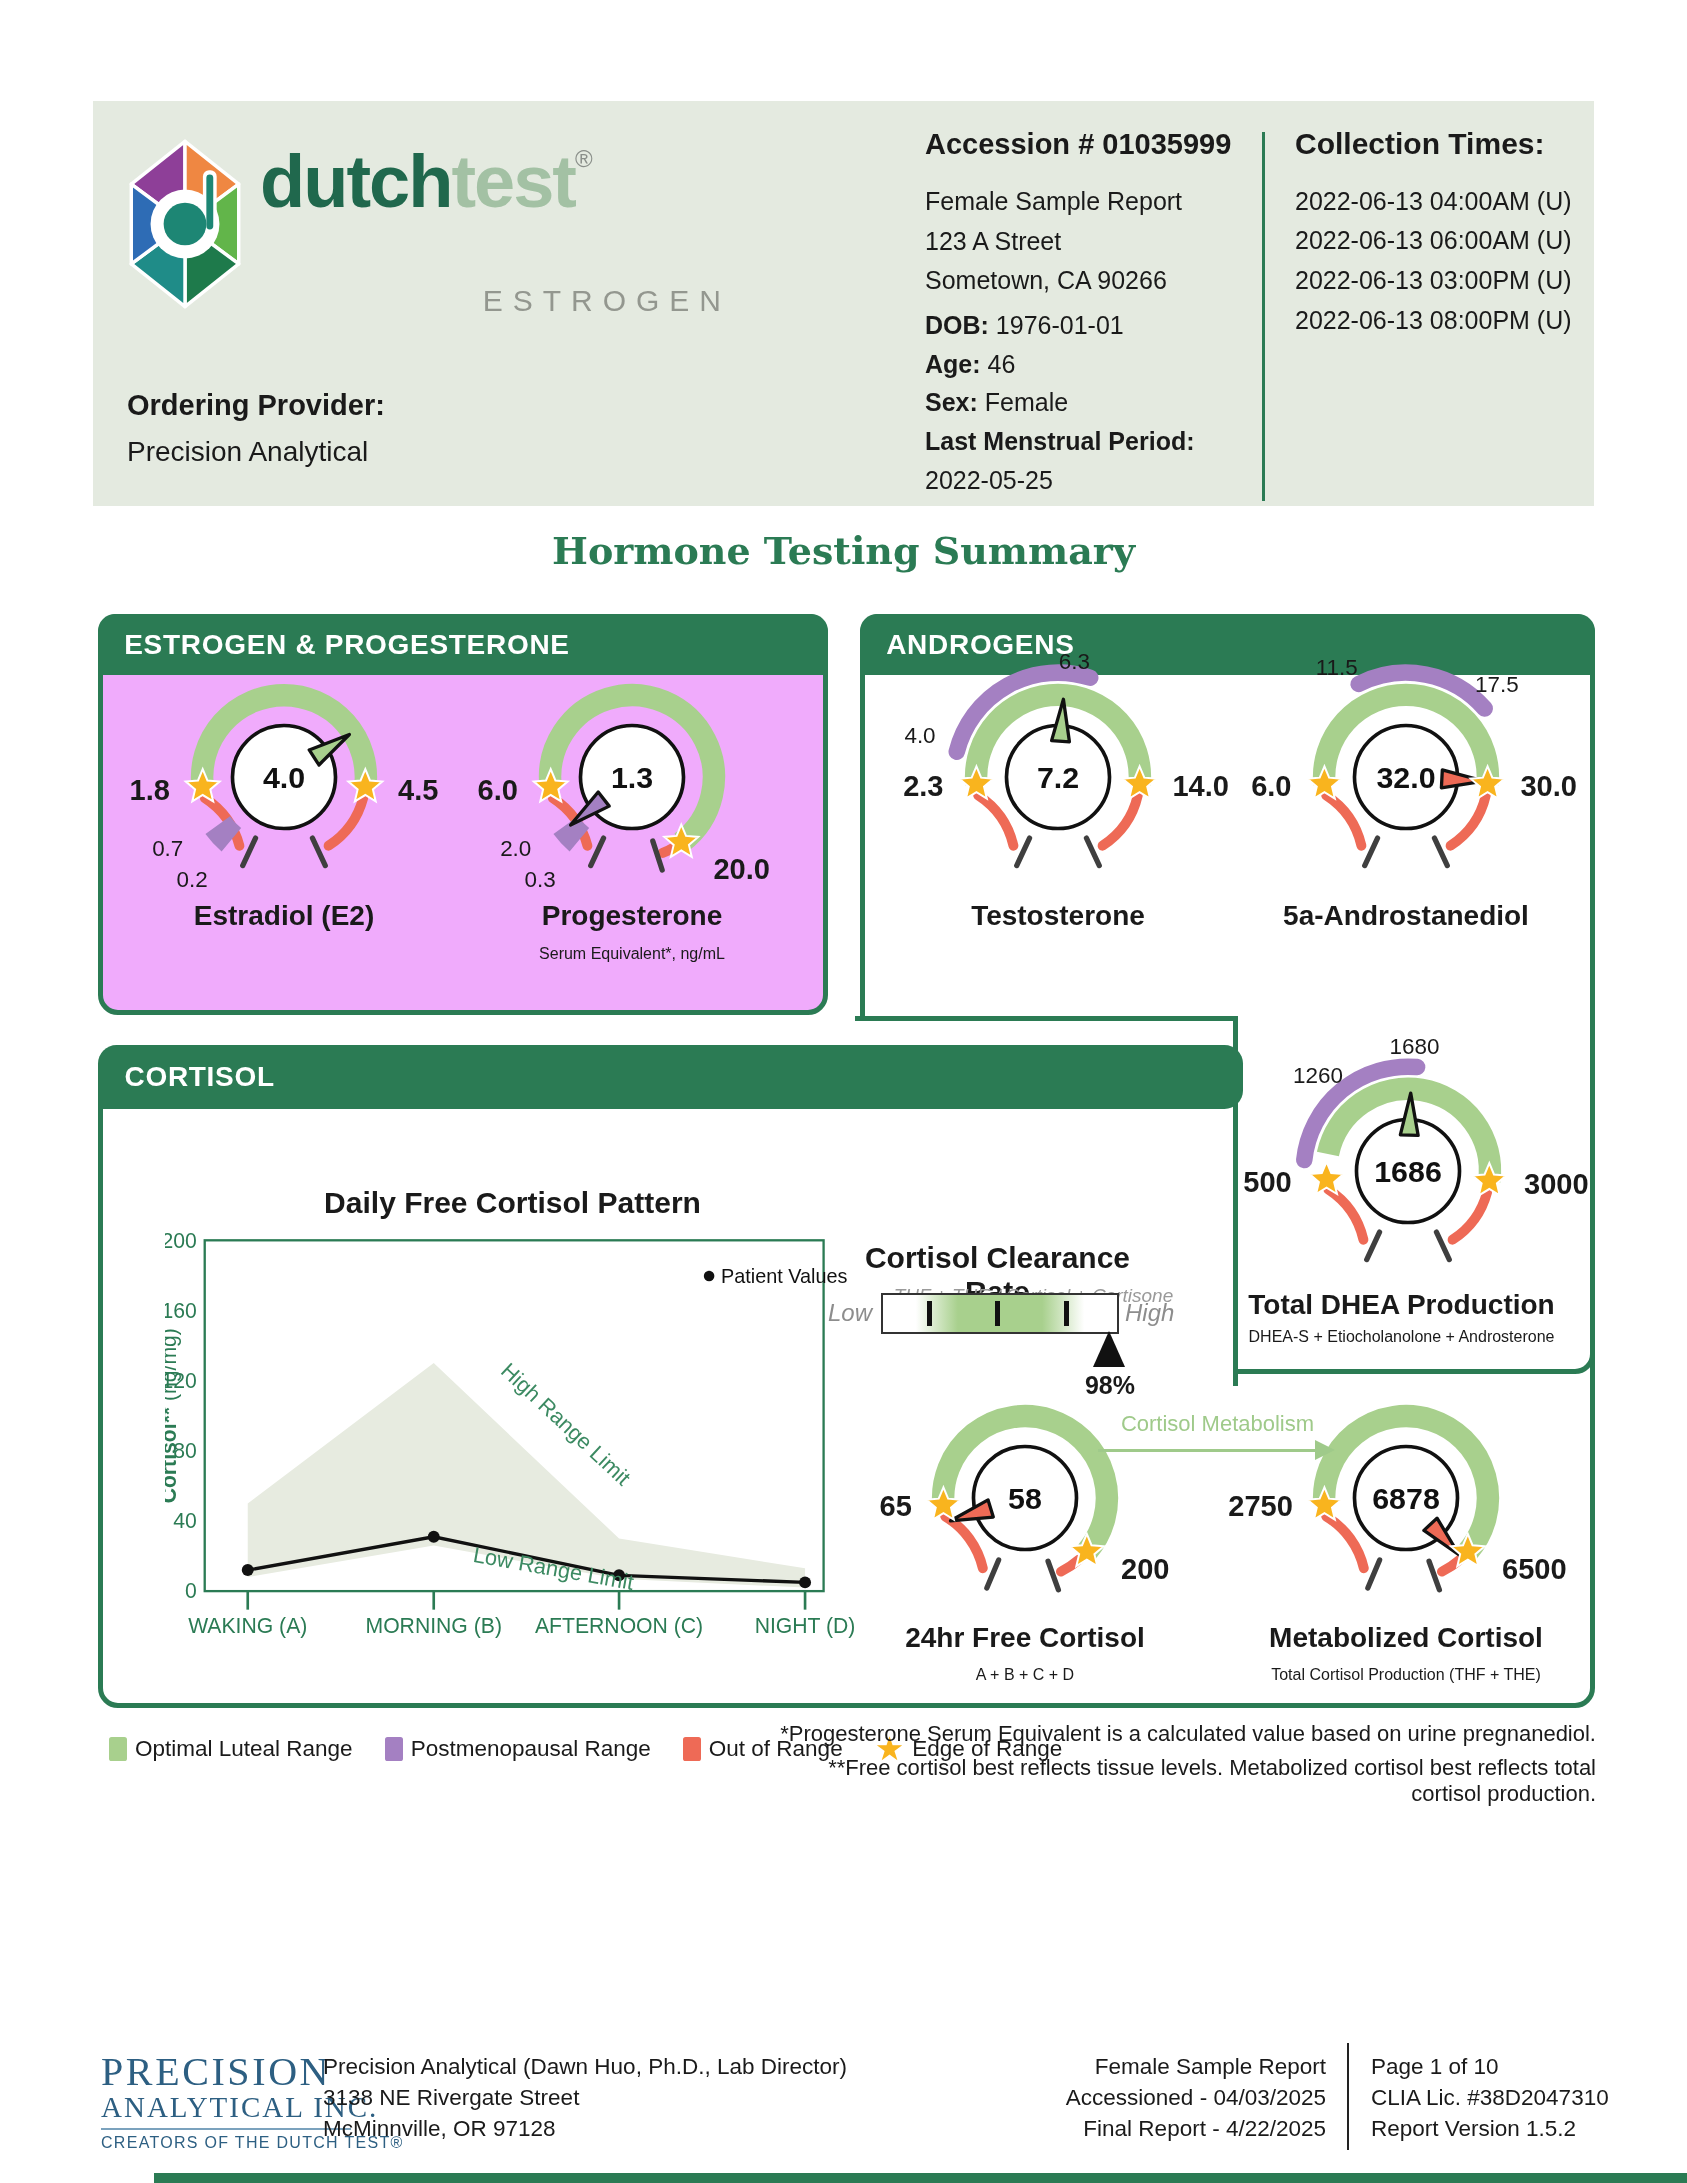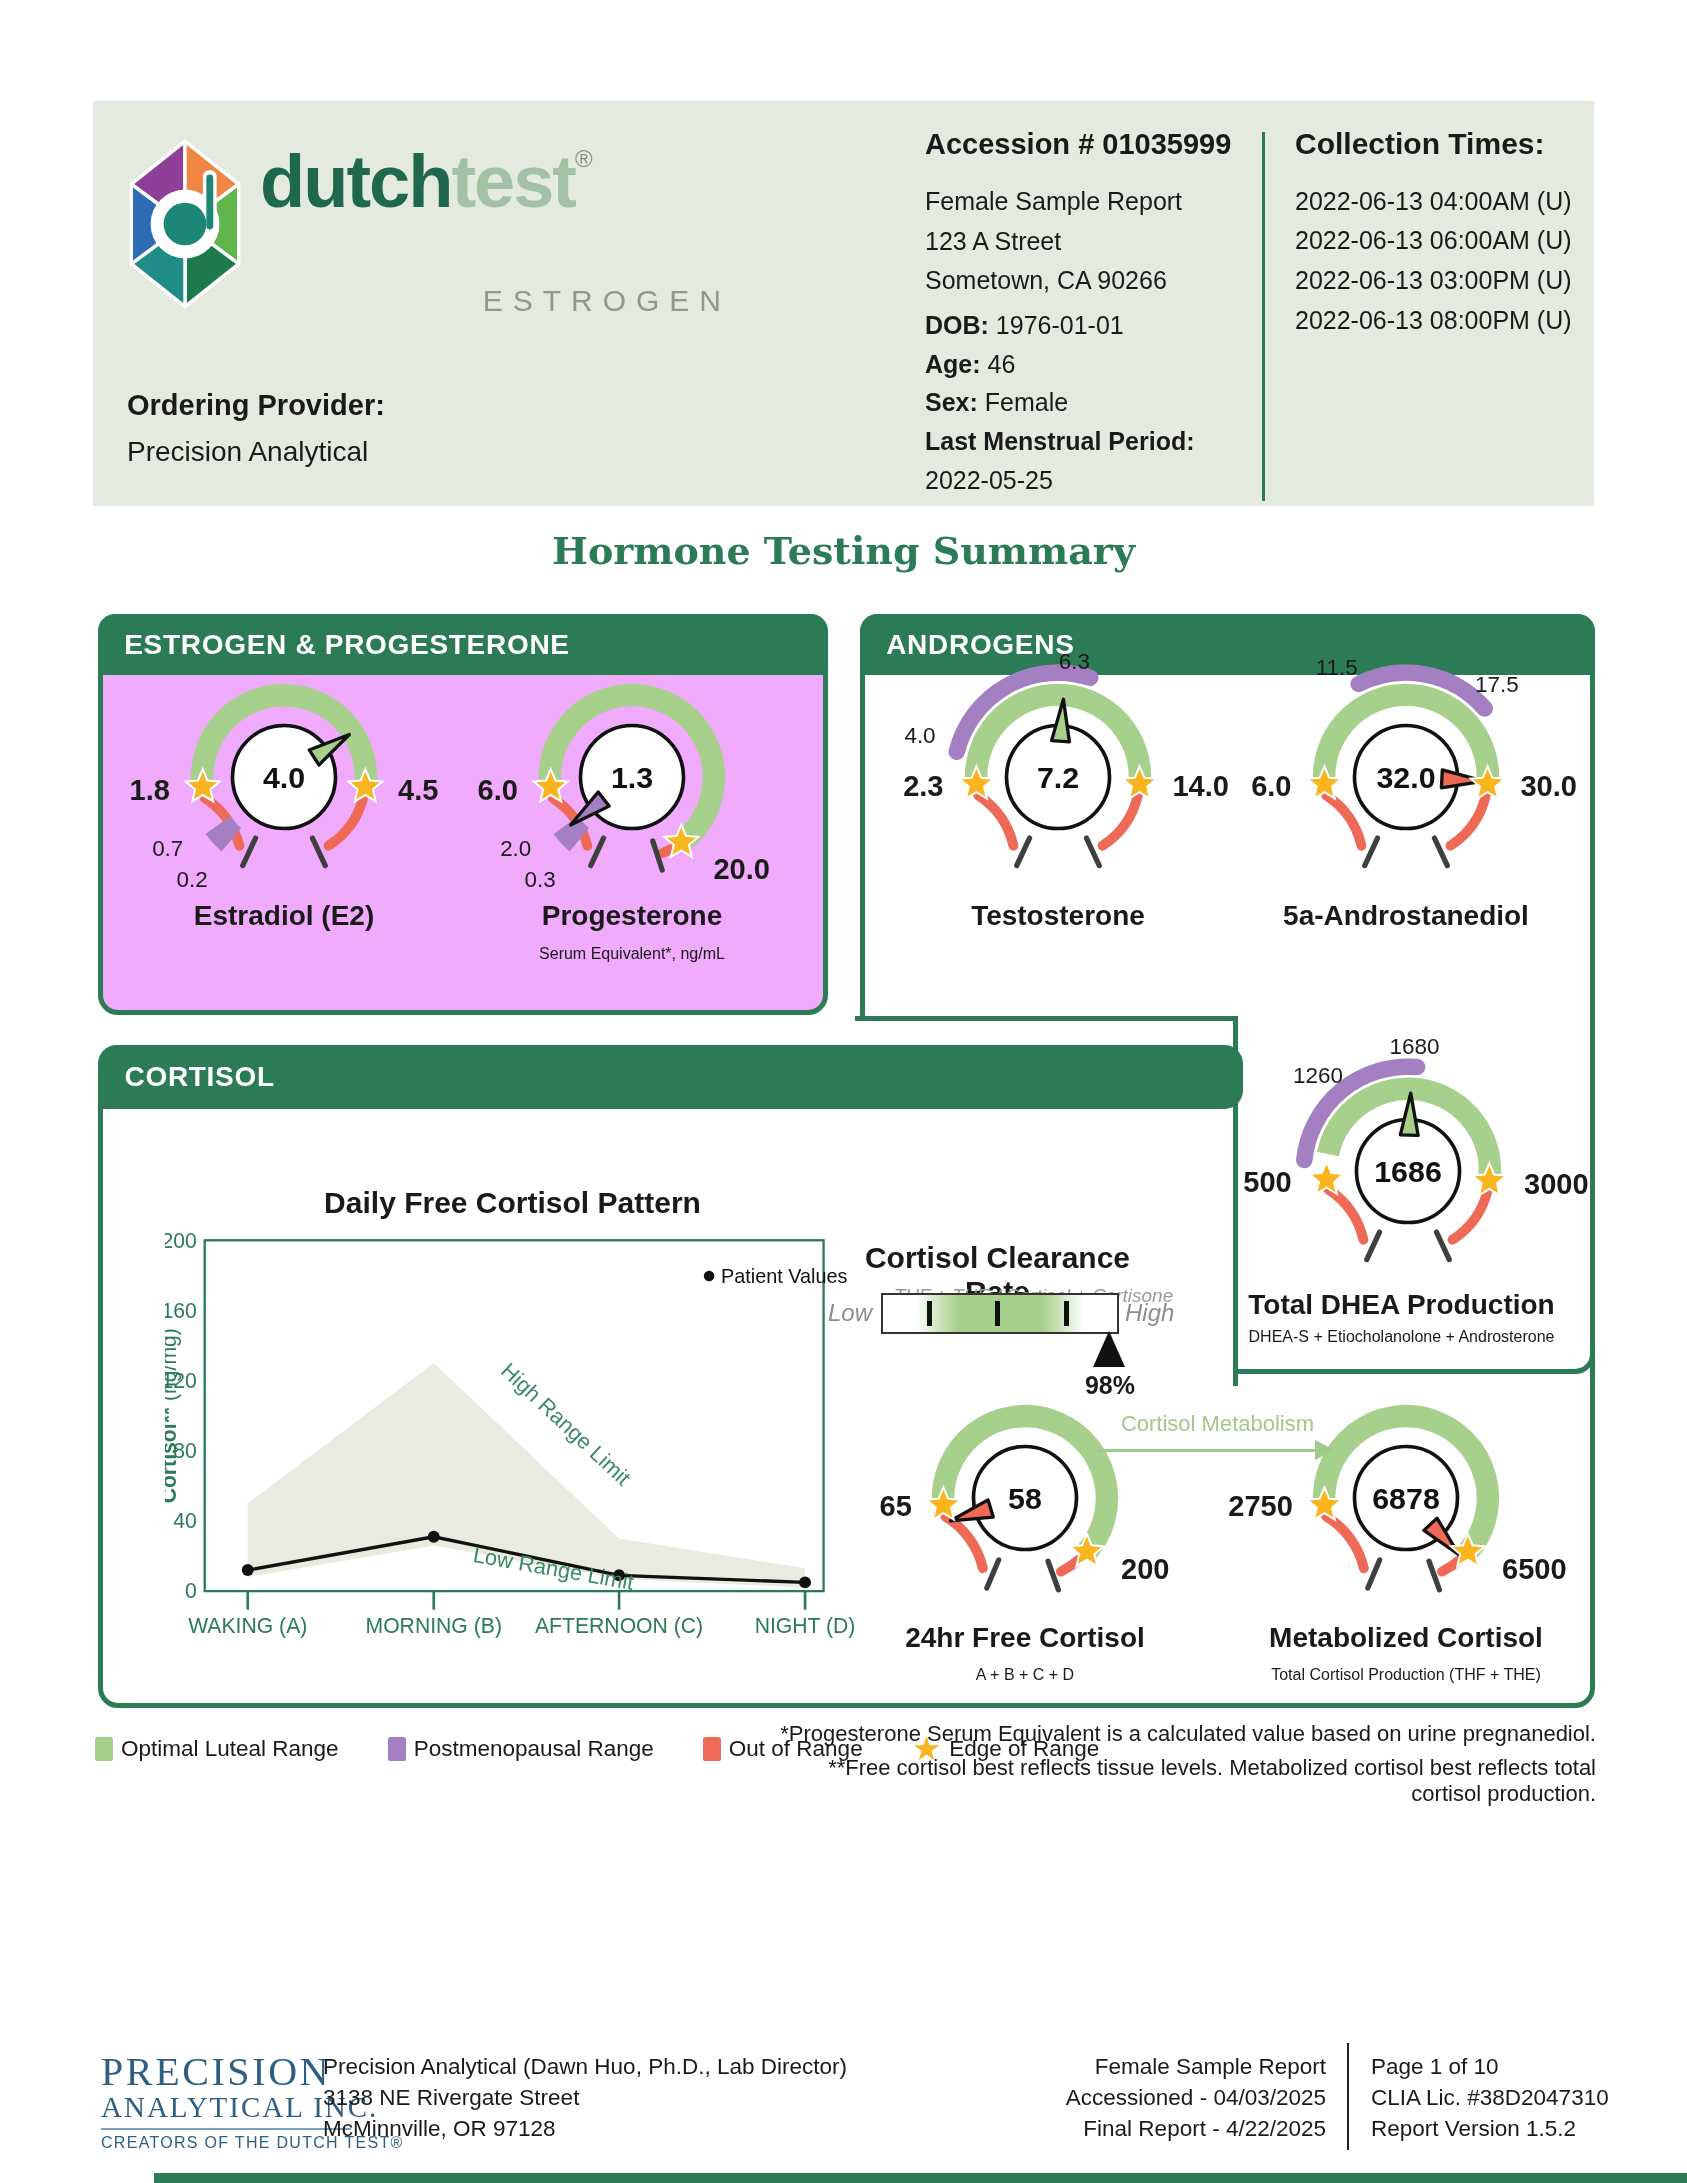--- a/index.html
+++ b/index.html
@@ -37,21 +37,21 @@
   .clr-tick{position:absolute;top:6px;width:4.6px;height:25px;background:#111;}
   .clr-low{left:761px;top:1299px;width:111px;text-align:right;font-size:24px;font-style:italic;color:#8d8d8d;z-index:7;}
   .clr-high{left:1125px;top:1299px;width:132px;font-size:24px;font-style:italic;color:#8d8d8d;z-index:7;}
   .clr-arrow{left:1093px;top:1331px;width:0;height:0;border-left:16.5px solid transparent;border-right:16.5px solid transparent;border-bottom:36px solid #111;z-index:7;}
   .clr-val{left:1057px;top:1371px;width:106px;text-align:center;font-size:25px;font-weight:700;z-index:7;}
   
   .met-label{left:1085px;top:1411px;width:265px;text-align:center;font-size:22px;color:#9fca8a;z-index:7;}
   .met-line{left:1098px;top:1449px;width:218px;height:2.6px;background:#9fca8a;z-index:7;}
   .met-head{left:1315px;top:1440px;width:0;height:0;border-top:10px solid transparent;border-bottom:10px solid transparent;border-left:20px solid #9fca8a;z-index:7;}
   
-  .legend{left:95px;top:1736px;display:flex;align-items:center;gap:17px;font-size:22.5px;z-index:7;}
+  .legend{left:109px;top:1736px;display:flex;align-items:center;gap:0;font-size:22.5px;z-index:7;}
   .sw{display:inline-block;width:18px;height:24.5px;border-radius:2.6px;}
   .legend .item{display:flex;align-items:center;gap:8px;margin-right:32px;}
   .lstar{font-size:33px;line-height:24.5px;}
   .fnote{width:834px;text-align:right;font-size:22px;z-index:7;}
   
   .plogo1{left:101px;top:2048px;font-family:Liberation Serif, serif;font-size:40px;color:#2d5f82;letter-spacing:2.6px;}
   .plogo2{left:101px;top:2091px;font-family:"Liberation Serif",serif;font-size:29px;color:#2d5f82;letter-spacing:2px;}
   .plogoline{left:101px;top:2128px;width:250px;height:2px;background:#7ba2bd;}
   .plogo3{left:101px;top:2134px;font-size:16px;color:#2d5f82;letter-spacing:1.3px;}
   .faddr{left:323px;top:2051px;font-size:22.5px;line-height:31px;}

